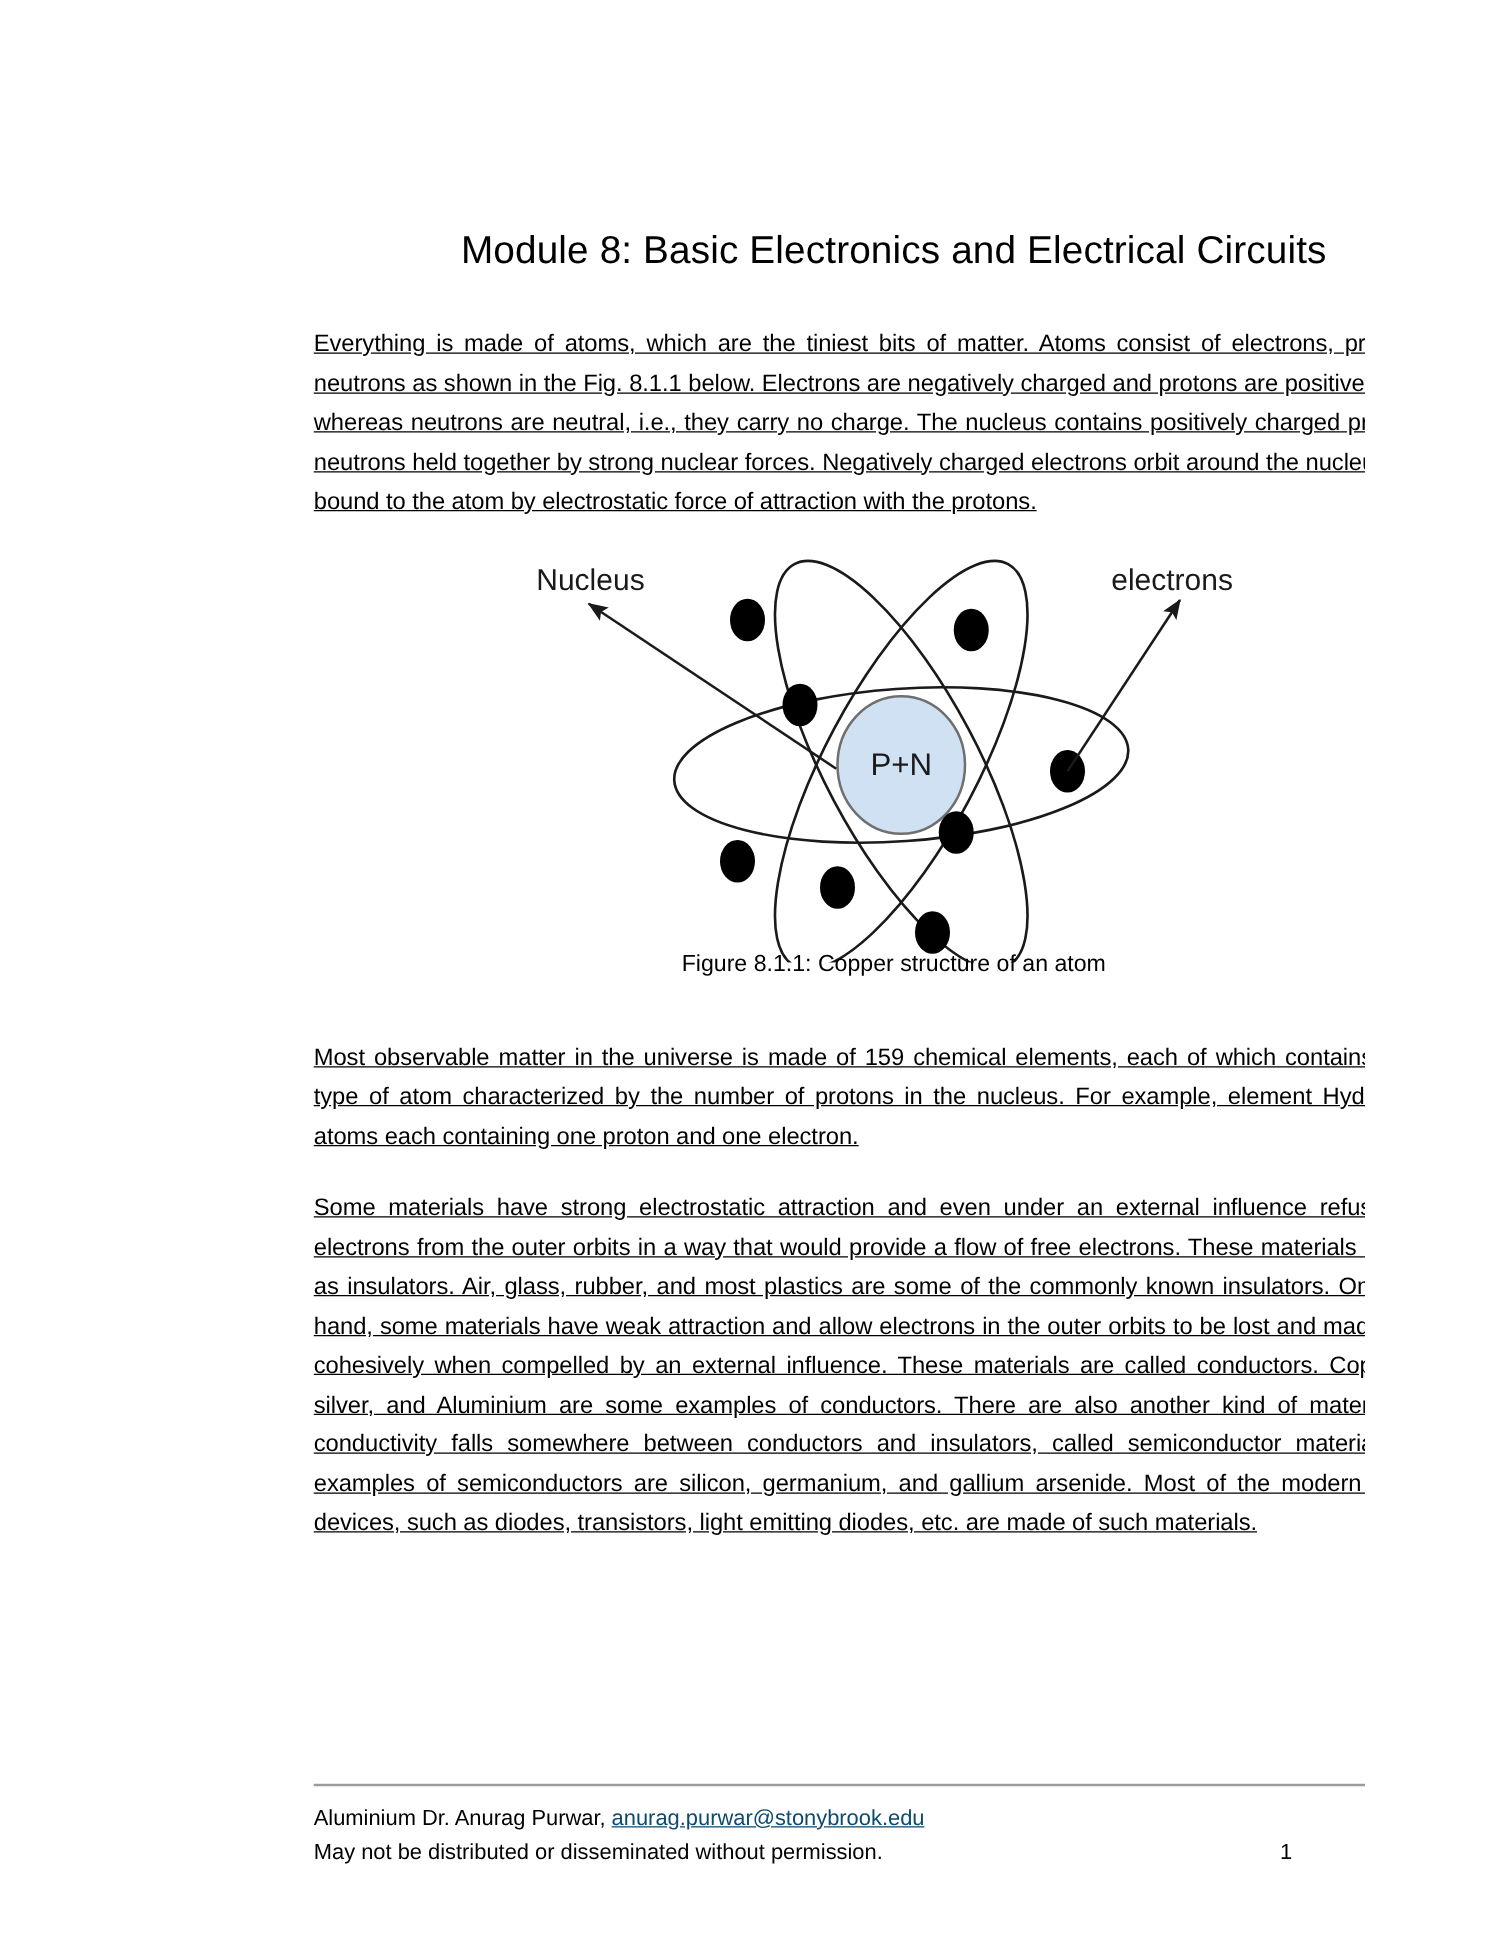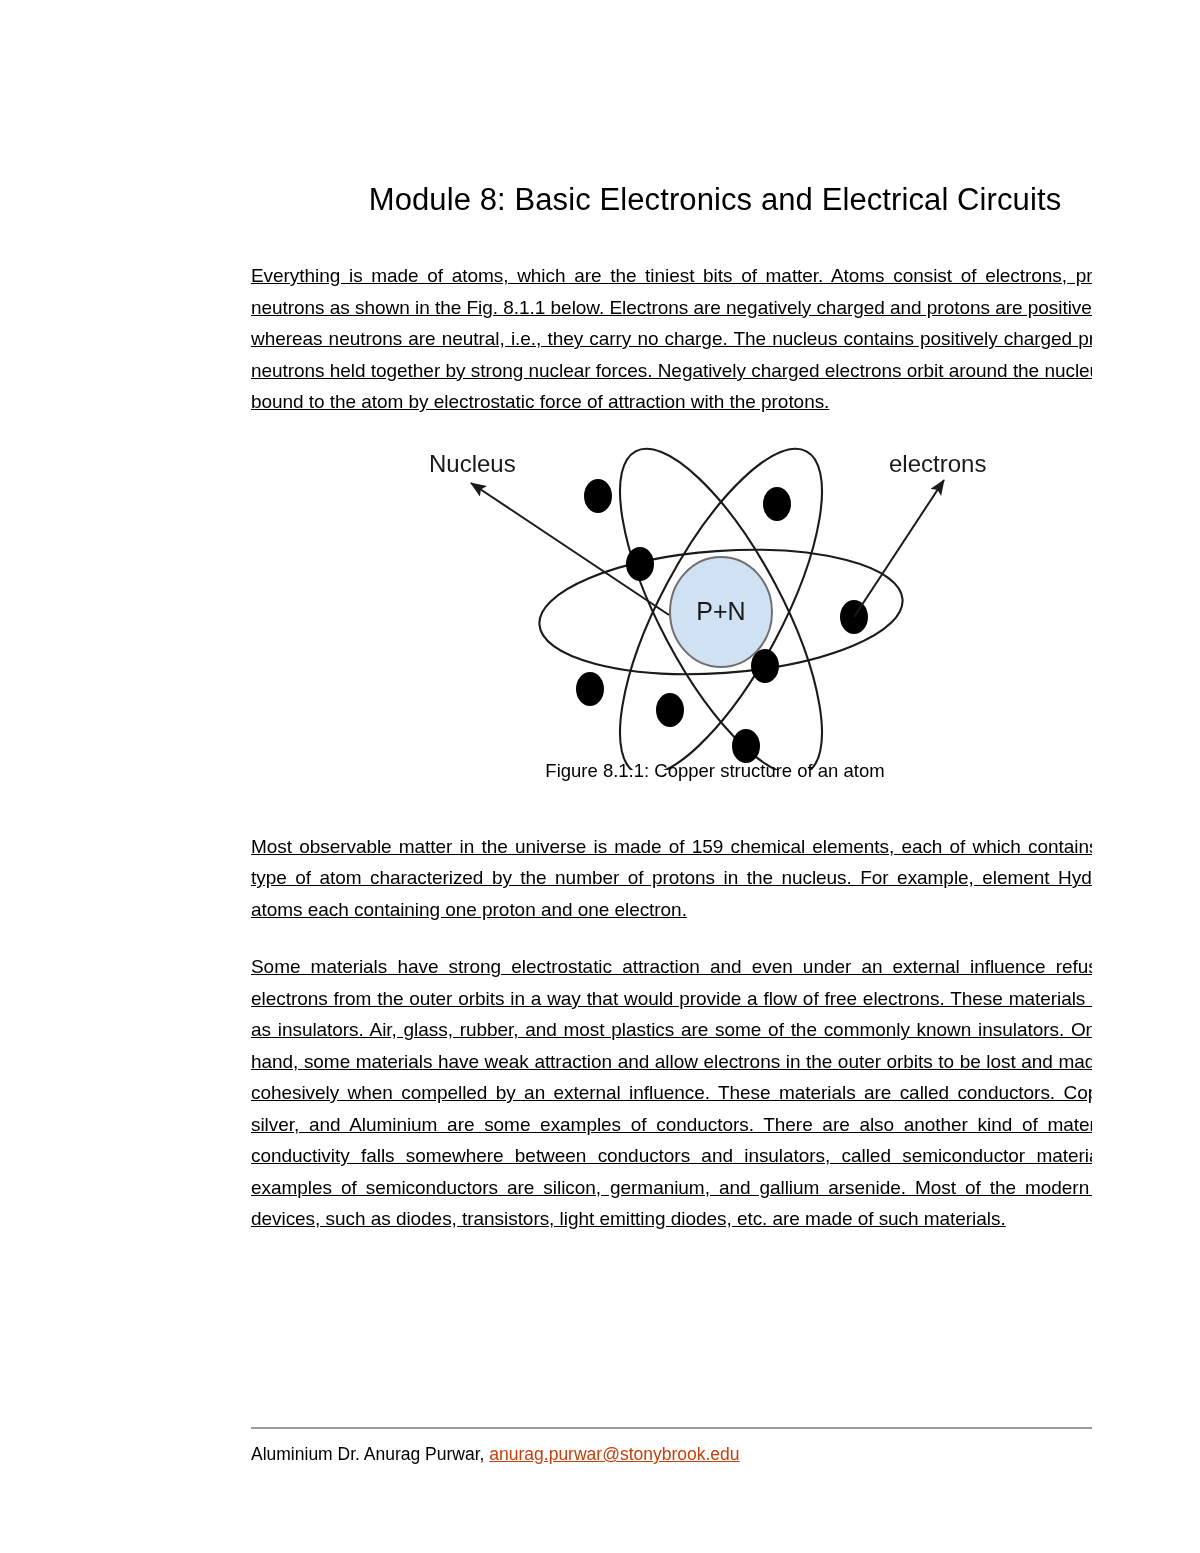--- a/index.html
+++ b/index.html
@@ -92,21 +92,21 @@
   }
   .footer-line {
     font-size: 17.5px;
     line-height: 27px;
     white-space: nowrap;
   }
   .footer-row {
     position: relative;
   }
   a.email-link {
-    color: #c2410c;
+    color: #0c4a6e;
     text-decoration: underline;
   }
   .page-number {
     position: absolute;
     left: 773px;
     top: 0;
     font-size: 17.5px;
     line-height: 27px;
   }
 </style>
@@ -168,15 +168,19 @@
 
     <p class="body-text p3">Some materials have strong electrostatic attraction and even under an external influence refuse to lose electrons from the outer orbits in a way that would provide a flow of free electrons. These materials are known as insulators. Air, glass, rubber, and most plastics are some of the commonly known insulators. On the other hand, some materials have weak attraction and allow electrons in the outer orbits to be lost and made to move cohesively when compelled by an external influence. These materials are called conductors. Copper, gold, silver,  and Aluminium are some examples of conductors. There are also another kind of material whose conductivity falls somewhere between conductors and insulators, called semiconductor materials. Some examples of semiconductors are silicon, germanium, and gallium arsenide. Most of the modern electronic devices, such as diodes, transistors, light emitting diodes, etc. are made of such materials.</p>
 
   </div>
 
   <div class="footer">
     <div class="footer-rule"></div>
     <div class="footer-line">
       <span>Aluminium Dr. Anurag Purwar, </span><a class="email-link" href="#">anurag.purwar@stonybrook.edu</a>
     </div>
+    <div class="footer-line footer-row">
+      <span>May not be distributed or disseminated without permission.</span>
+      <span class="page-number">1</span>
+    </div>
   </div>
 
 </div>
 
 </body></html>

